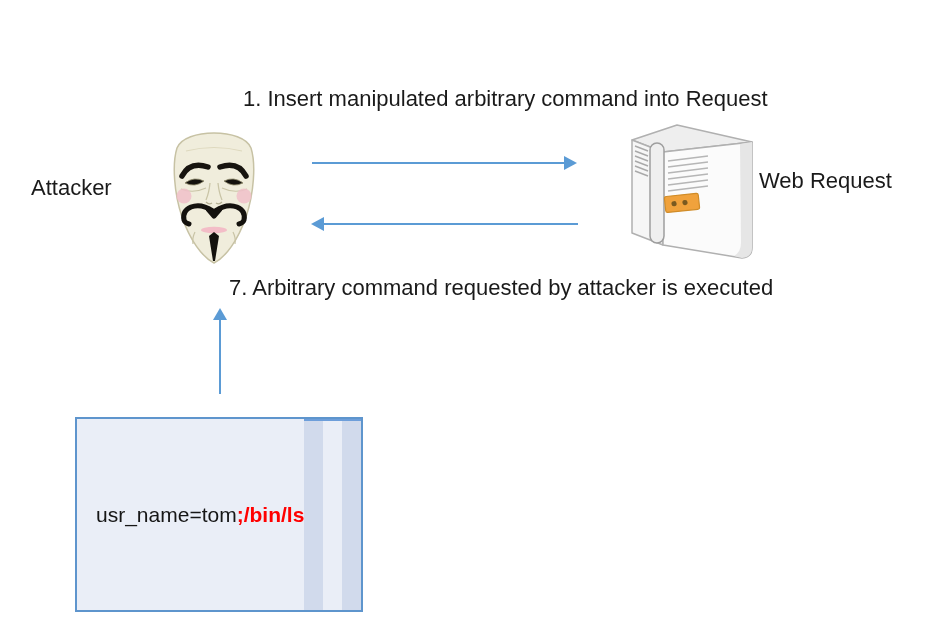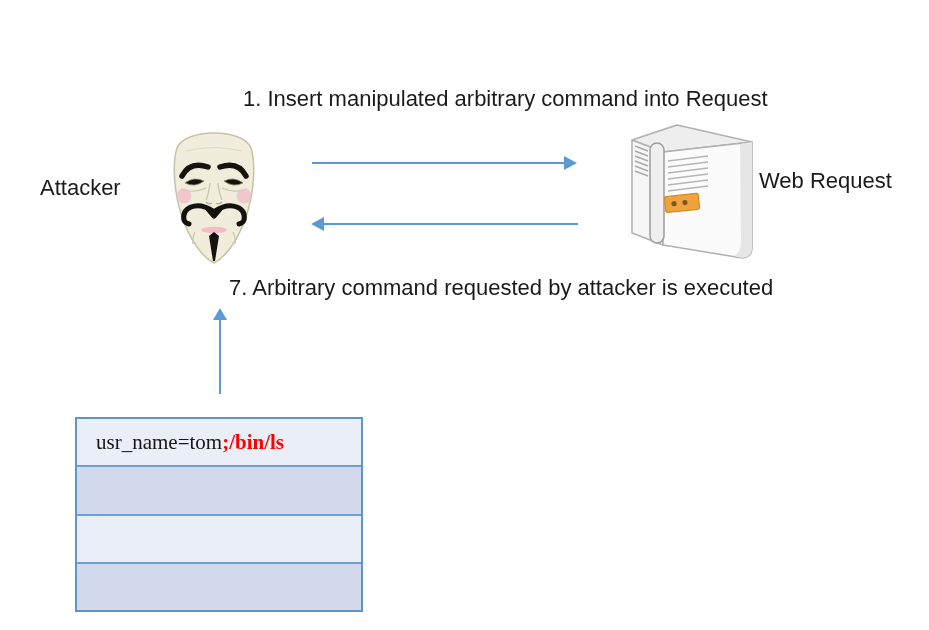--- a/index.html
+++ b/index.html
@@ -6,21 +6,21 @@
   .stage {
     position:relative; width:929px; height:630px; background:#ffffff;
     font-family:"Liberation Sans", sans-serif; overflow:hidden;margin-top:24px;
   }
   .label {
     position:absolute; color:#1a1a1a; font-size:22px; line-height:26px;
     white-space:nowrap;
   }
   #step1-label { left:243px; top:62px; }
   #step2-label { left:229px; top:251px; }
-  #attacker-label { left:40px; top:151px; }
+  #attacker-label { left:31px; top:151px; }
   #webserver-label { left:759px; top:144px; }
 
   
   .arrow-h { position:absolute; height:2px; background:#5b9bd5; }
   .arrow-right::after {
     content:""; position:absolute; right:-13px; top:-6px;
     border-left:13px solid #5b9bd5;
     border-top:7px solid transparent; border-bottom:7px solid transparent;
   }
   .arrow-left::before {
@@ -39,21 +39,21 @@
   #payload-arrow { left:219px; top:296px; height:74px; }
 
   
   #attacker-mask { position:absolute; left:165px; top:107px; width:98px; height:136px; }
   #server-icon   { position:absolute; left:628px; top:96px;  width:126px; height:146px; }
 
   
   #request-table {
     position:absolute; left:75px; top:393px; width:288px; height:195px;
     border:2px solid #5e95cd; box-sizing:border-box;
-    display:flex; flex-direction:column;font-family:Liberation Serif, serif;
+    display:flex; flex-direction:row;
   }
   .trow {
     flex:1; box-sizing:border-box; display:flex; align-items:center;
     padding-left:19px; font-size:21px; color:#161616;
     border-top:2px solid #6d9eda;
   }
   .trow:first-child { border-top:none; }
   .row-light { background:#eaeef7; }
   .row-dark  { background:#d1daec; }
   .injected  { color:#ff0000; font-weight:bold; }

